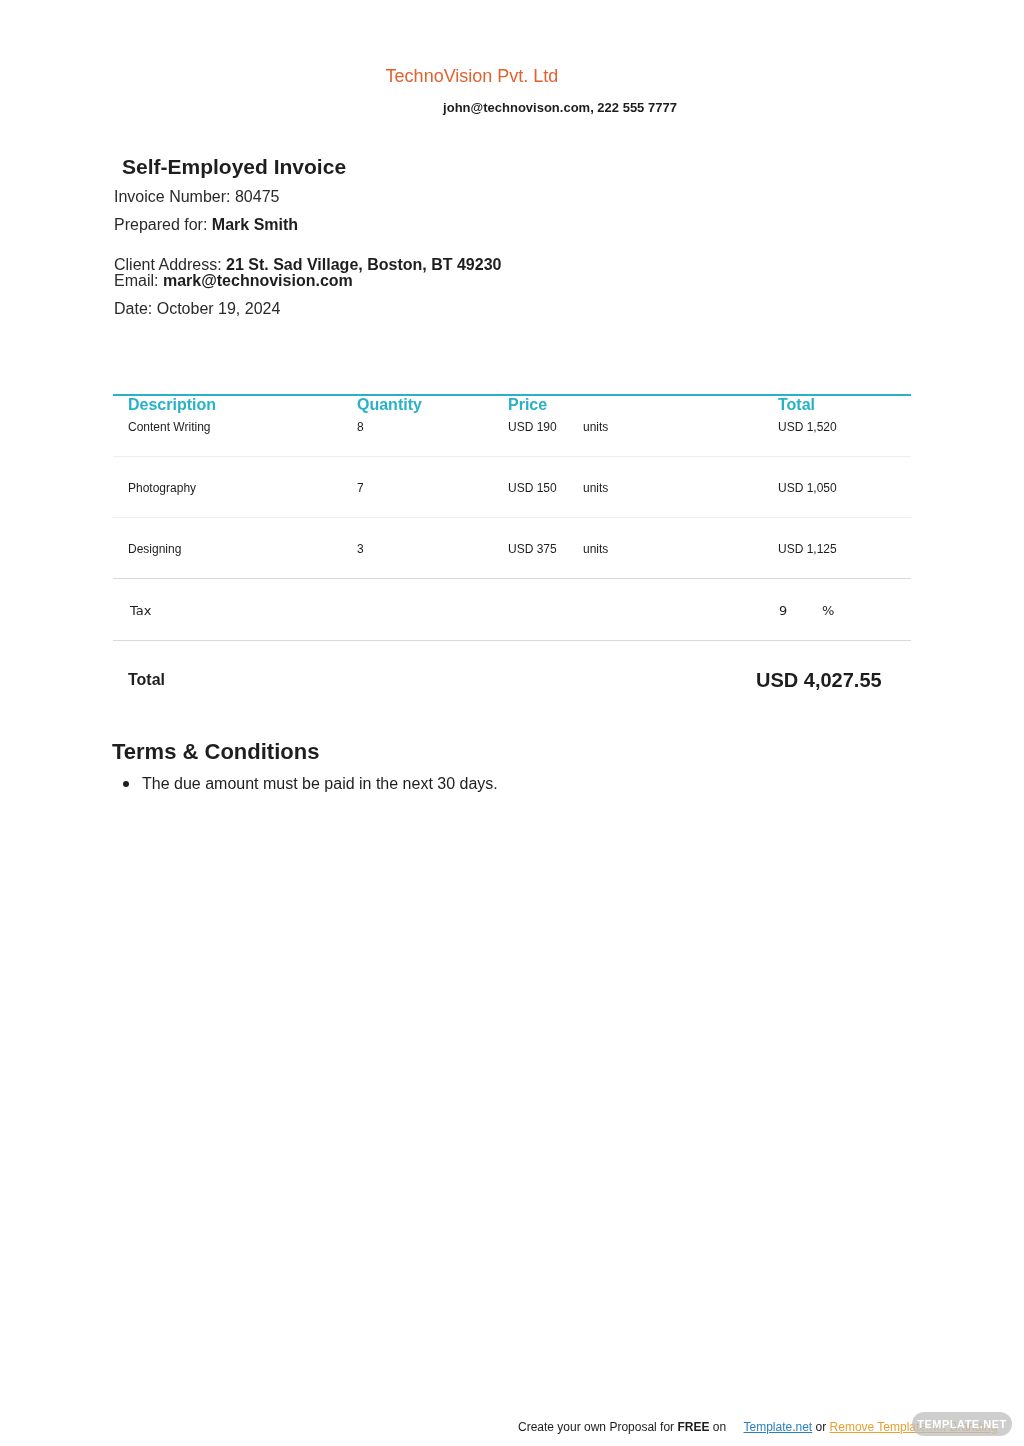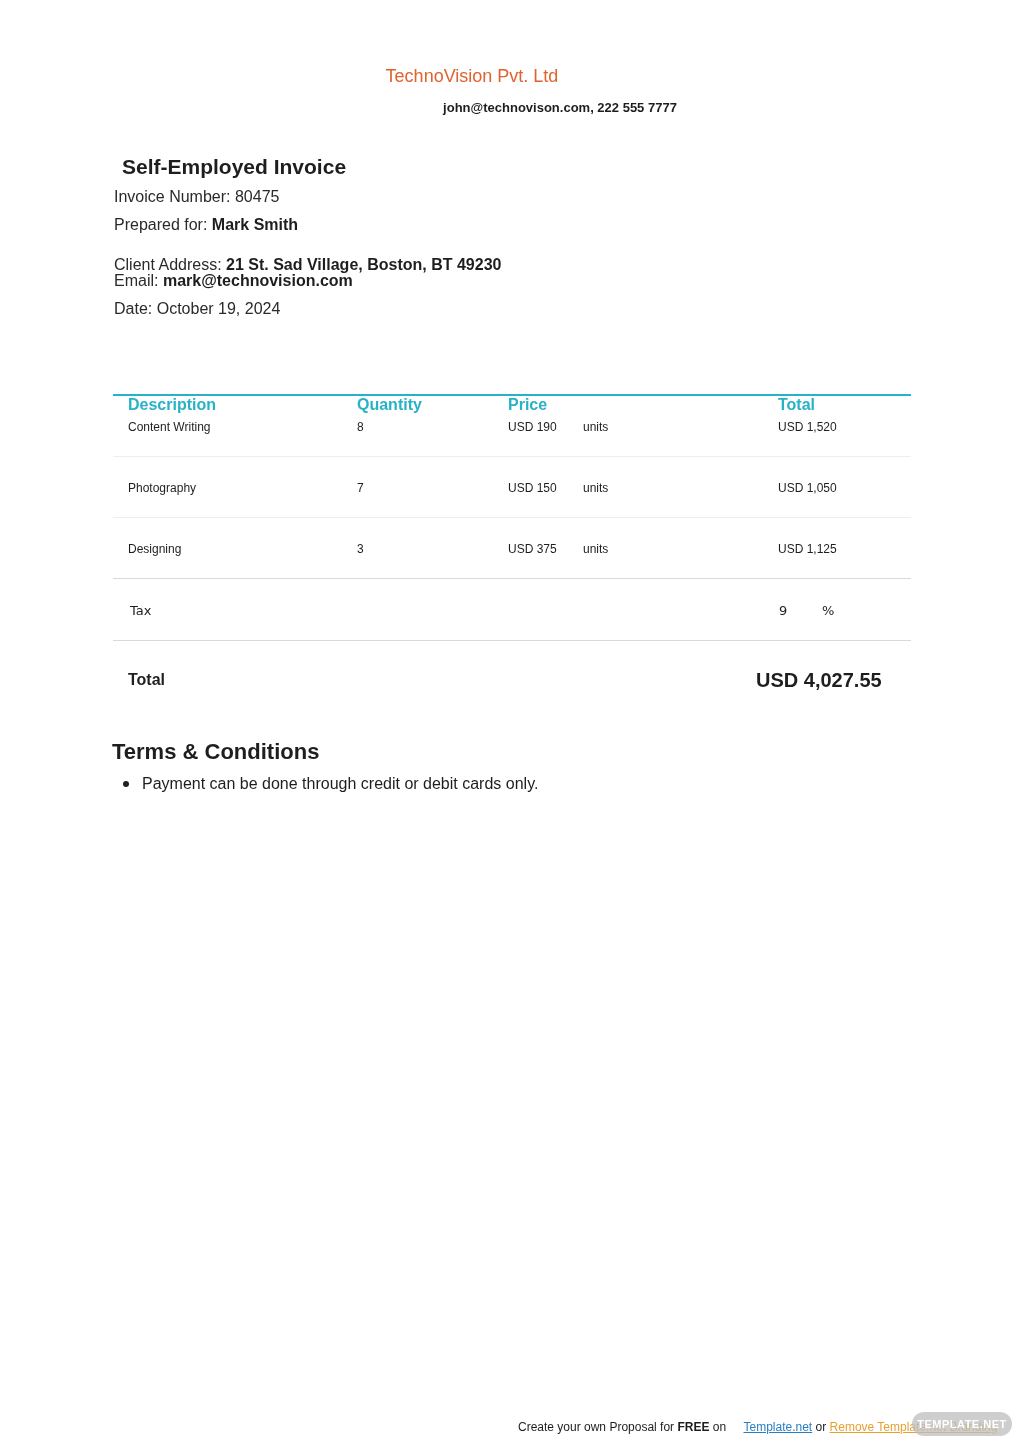--- a/index.html
+++ b/index.html
@@ -96,21 +96,21 @@
   <div class="tax" style="top:257px; left:666px;">9</div>
   <div class="tax" style="top:257px; left:709px;">%</div>
   <div class="row-sep strong" style="top:294px;"></div>
 
   <div class="total-label" style="top:325px; left:15px;">Total</div>
   <div class="total-value" style="top:323px; left:643px;">USD 4,027.55</div>
 </div>
 
 <div class="terms-title">Terms &amp; Conditions</div>
 <ul class="terms">
-  <li>Payment can be done through credit or debit cards only.</li>
+  <li>The due amount must be paid in the next 30 days.</li>
 </ul>
 
 <div class="footer">
   <span>Create your own Proposal for </span><span class="free">FREE</span>
   <span>on</span>
   <span class="link1">Template.net</span>
   <span>or</span>
   <span class="link2">Remove Template.net Branding</span>
 </div>
 <div class="badge">TEMPLATE.NET</div>

